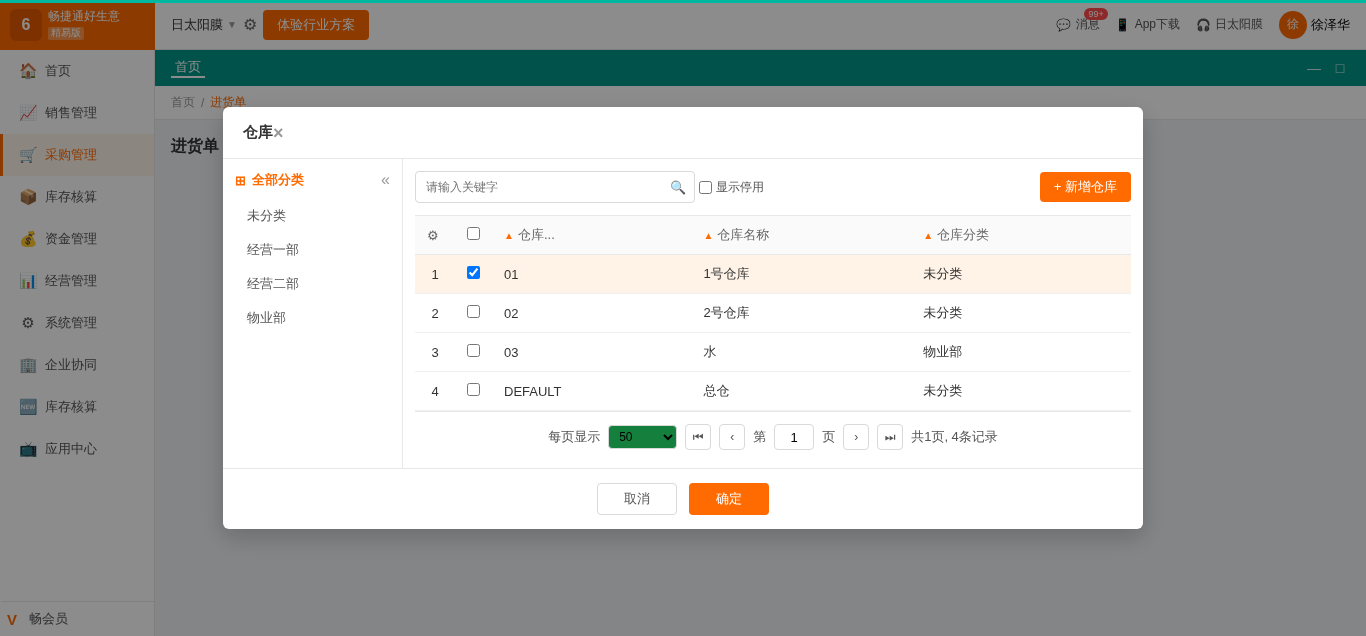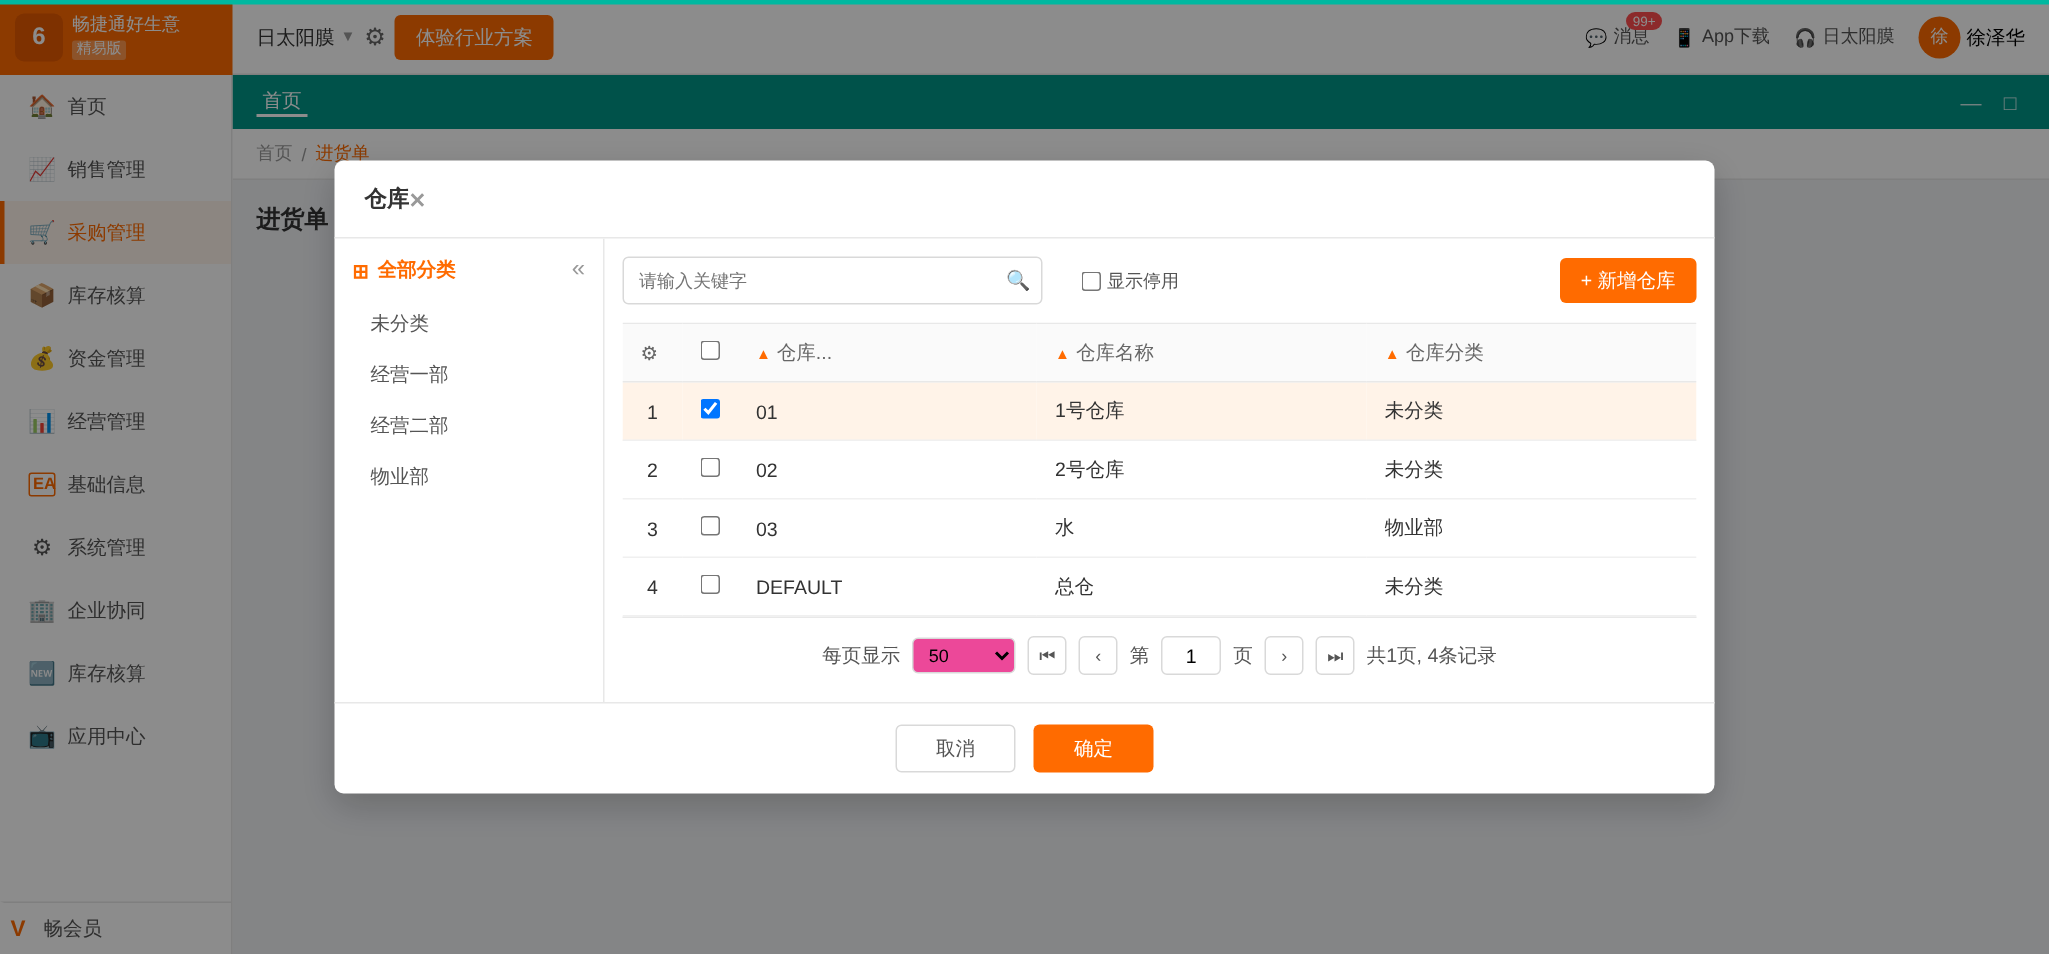--- a/index.html
+++ b/index.html
@@ -156,21 +156,21 @@
     .collapse-btn { cursor: pointer; color: #999; font-size: 16px; }
     .category-item {
       padding: 8px 24px;
       font-size: 13px;
       color: #555;
       cursor: pointer;
     }
 
     
     .table-panel { flex: 1; display: flex; flex-direction: column; padding: 12px; overflow: hidden; }
-    .table-toolbar { display: flex; align-items: center; gap: 26px; margin-bottom: 12px; }
+    .table-toolbar { display: flex; align-items: center; gap: 4px; margin-bottom: 12px; }
     .search-input-wrap {
       position: relative;
       flex: 1;
       max-width: 280px;
     }
     .search-input {
       width: 100%;
       height: 32px;
       border: 1px solid #d9d9d9;
       border-radius: 4px;
@@ -234,21 +234,21 @@
       border-top: 1px solid #e8e8e8;
       margin-top: auto;
     }
     .page-select {
       border: 1px solid #d9d9d9;
       border-radius: 4px;
       padding: 3px 20px 3px 6px;
       font-size: 12px;
       outline: none;
       cursor: pointer;
-      background: #ec4899;
+      background: #15803d;
       appearance: auto;
     }
     .page-btn {
       width: 26px;
       height: 26px;
       display: flex; align-items: center; justify-content: center;
       border: 1px solid #d9d9d9;
       border-radius: 4px;
       cursor: pointer;
       color: #555;
@@ -380,24 +380,20 @@
       <span class="sidebar-icon">📦</span>
       <span>库存核算</span>
     </div>
     <div class="sidebar-item">
       <span class="sidebar-icon">💰</span>
       <span>资金管理</span>
     </div>
     <div class="sidebar-item">
       <span class="sidebar-icon">📊</span>
       <span>经营管理</span>
-    </div>
-    <div class="sidebar-item">
-      <span class="sidebar-icon" style="font-size:11px;font-weight:bold;color:#ff6b00;border:1px solid #ff6b00;border-radius:2px;padding:1px 2px;">EA</span>
-      <span>基础信息</span>
     </div>
     <div class="sidebar-item">
       <span class="sidebar-icon">⚙</span>
       <span>系统管理</span>
     </div>
     <div class="sidebar-item">
       <span class="sidebar-icon">🏢</span>
       <span>企业协同</span>
     </div>
     <div class="sidebar-item">

